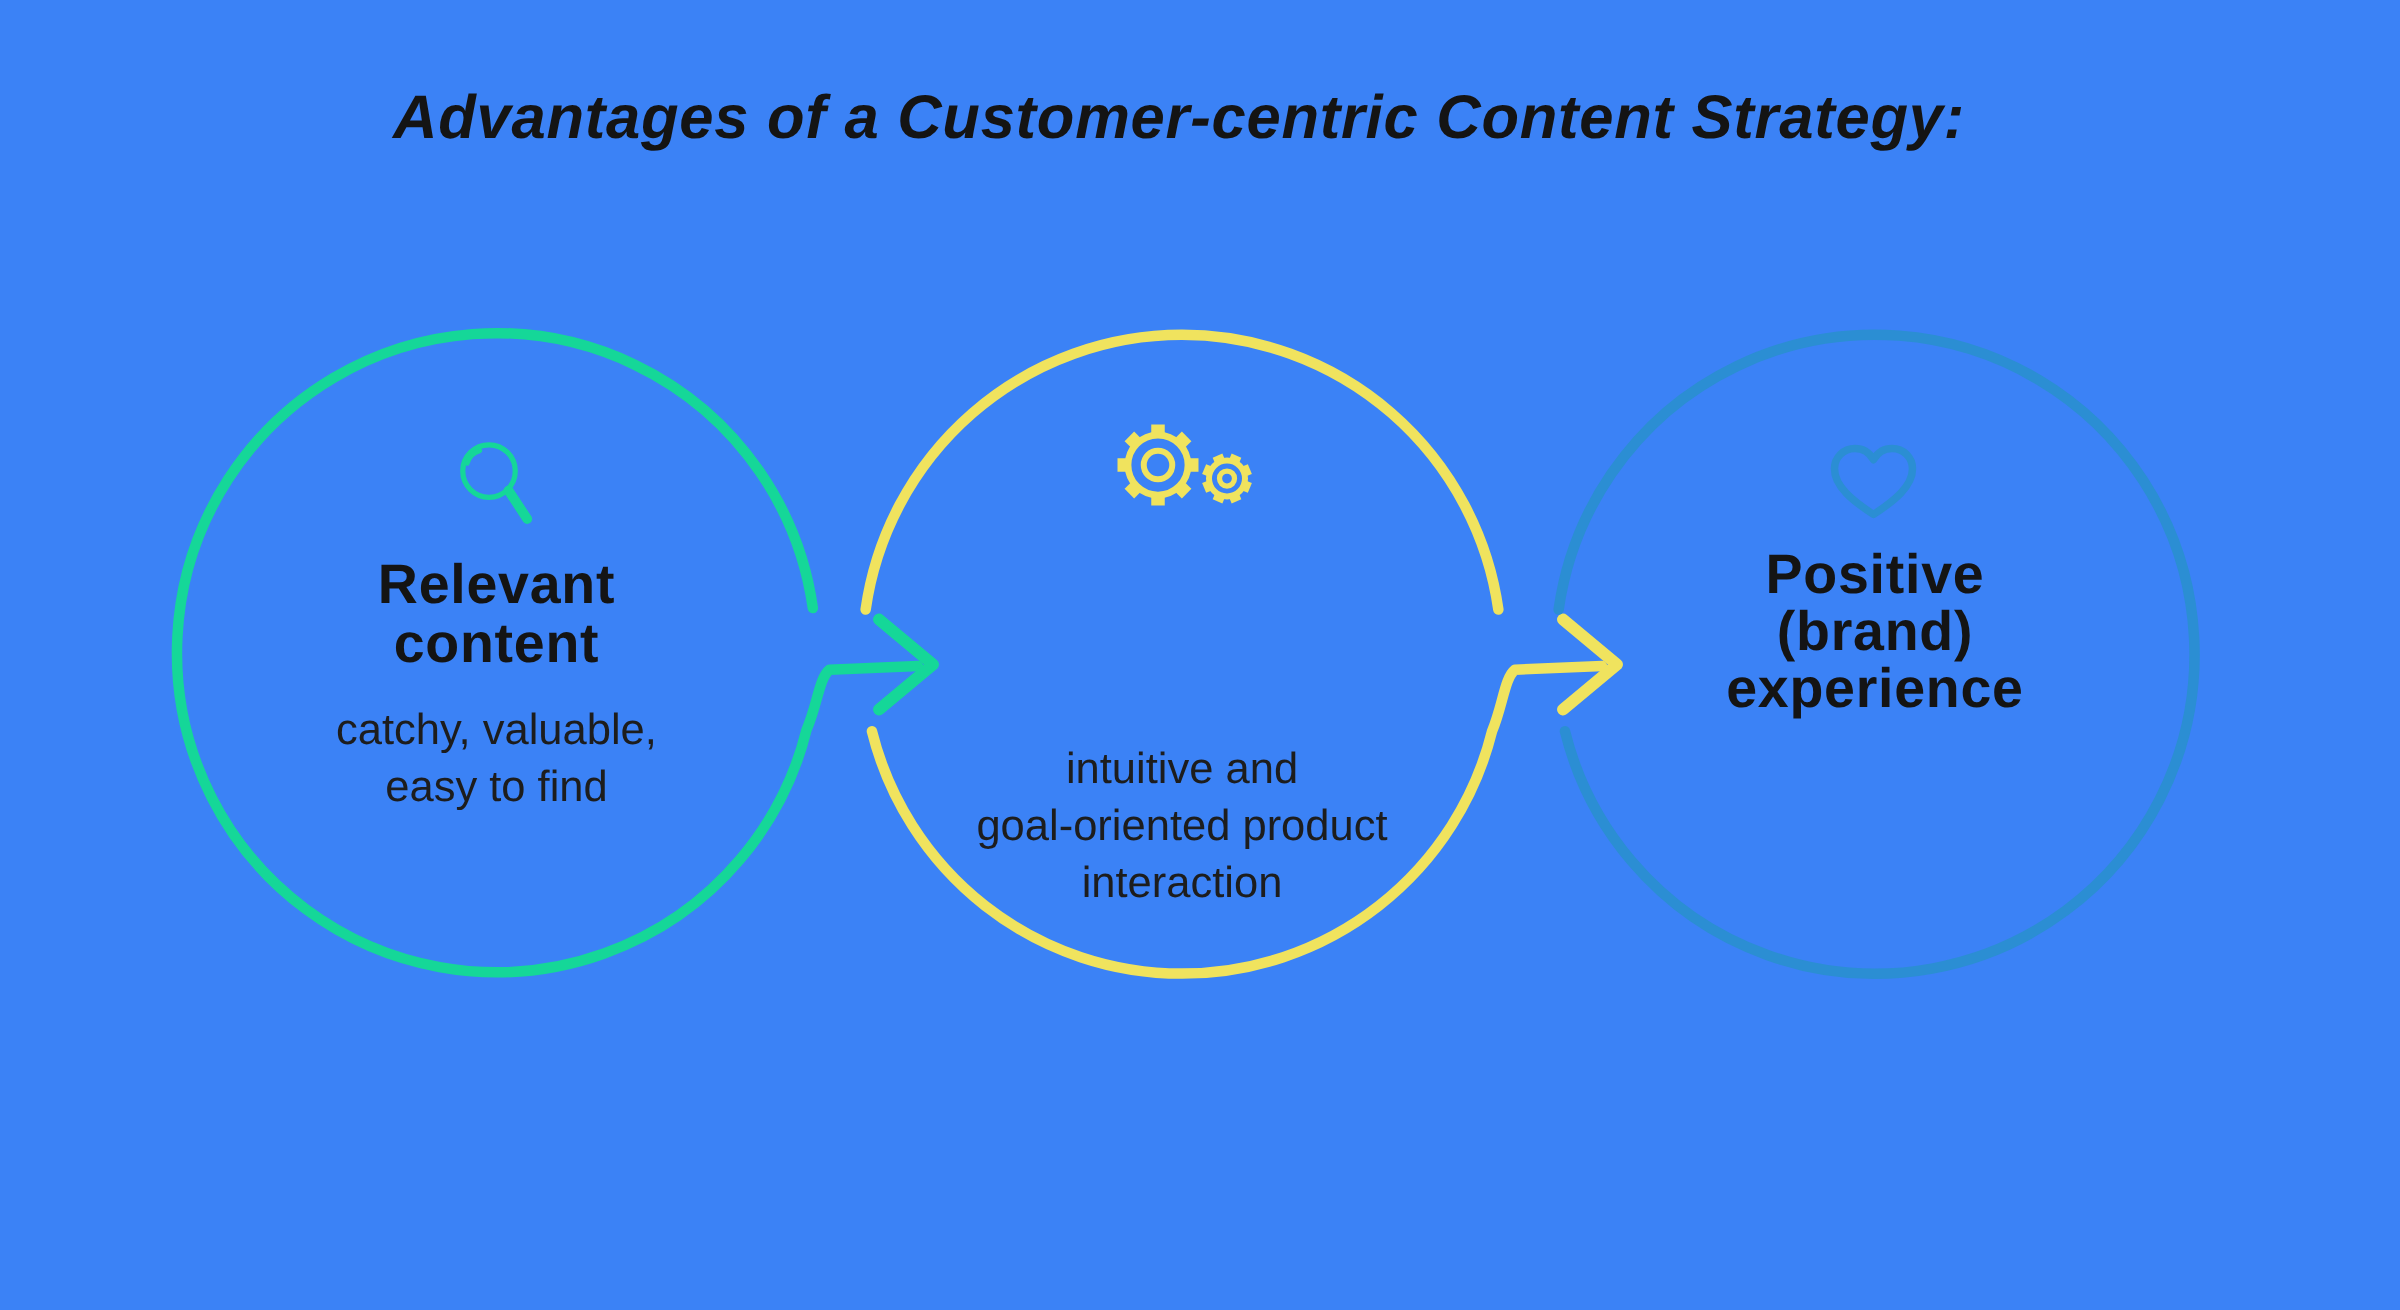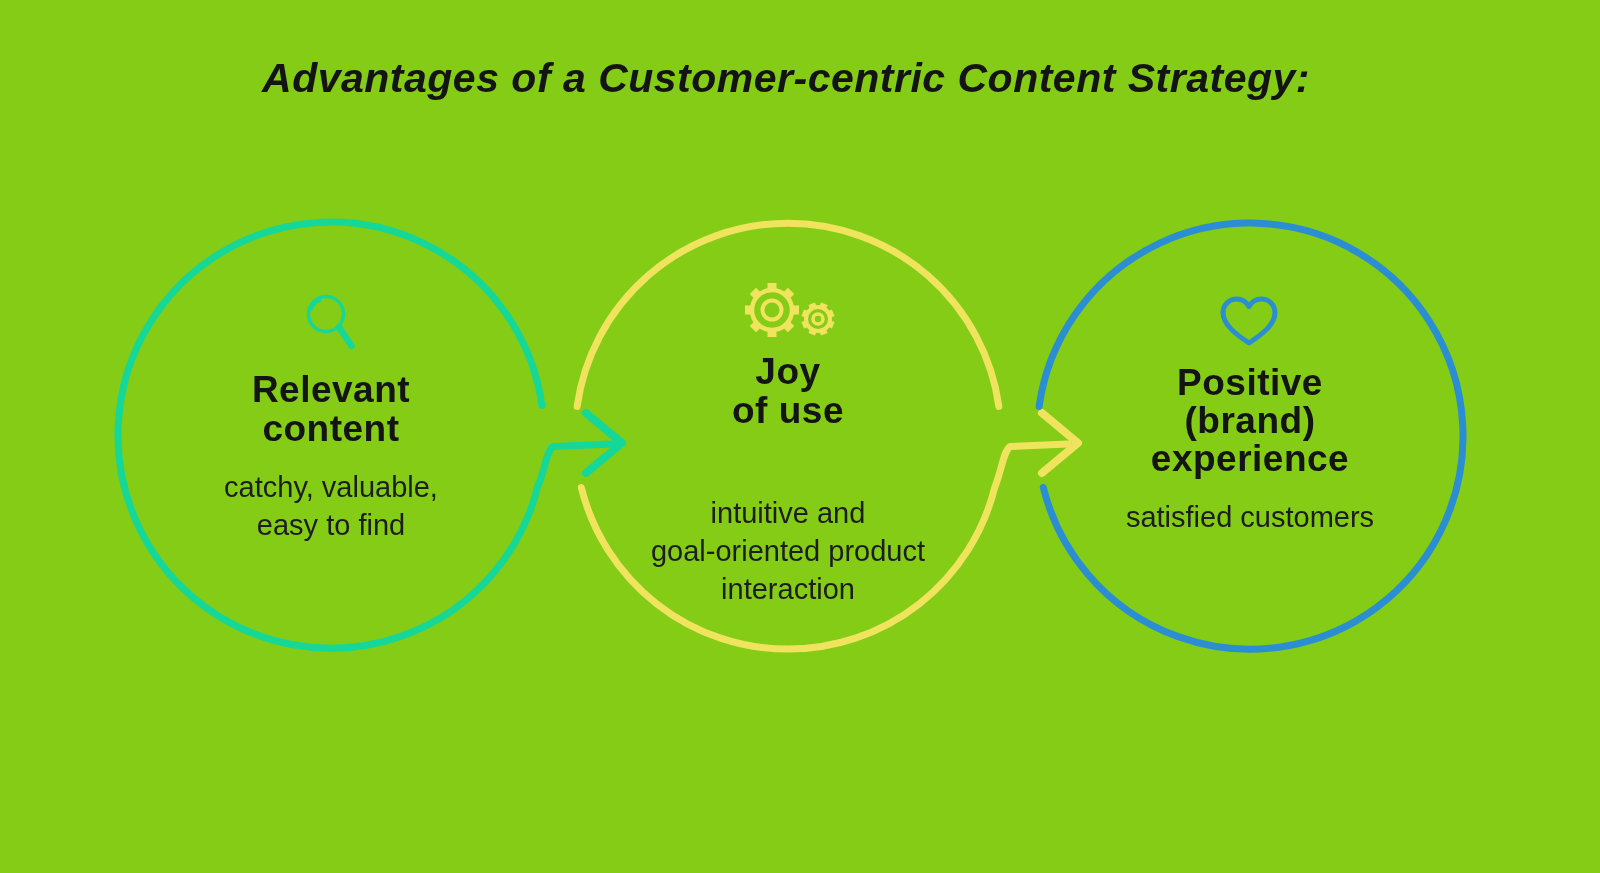--- a/index.html
+++ b/index.html
@@ -4,21 +4,21 @@
 <style>
   html, body {
     margin: 0;
     padding: 0;
     background: #ffffff;
   }
   .canvas {
     position: relative;
     width: 1600px;
     height: 873px;
-    background: #84cc16;
+    background: #3b82f6;
     overflow: hidden;
     font-family: "Liberation Sans", sans-serif;
   }
   .title {
     position: absolute;
     top: 56px;
     left: 0;
     width: 1572px;
     margin: 0;
     text-align: center;
@@ -113,24 +113,21 @@
       <path stroke-width="7" d="M1039.1 406.4 A213 213 0 1 1 1043.3 487.5"></path>
       <path stroke-width="5" d="M1249 343 C1235.5 334 1223 324.5 1223 312.5 C1223 305 1229 299 1236.5 299 C1242 299 1246.5 302 1249 306.5 C1251.5 302 1256 299 1261.5 299 C1269 299 1275 305 1275 312.5 C1275 324.5 1262.5 334 1249 343 Z"></path>
     </g>
   </svg>
 
   <div class="stage-heading" style="left:111px; top:370px;">Relevant
 content</div>
   <div class="stage-desc" style="left:111px; top:468px;">catchy, valuable,
 easy to find</div>
 
-  <div class="stage-heading" style="left:568px; top:352px;">Joy
-of use</div>
   <div class="stage-desc" style="left:568px; top:446px;margin-top:48px;">intuitive and
 goal-oriented product
 interaction</div>
 
   <div class="stage-heading" style="left:1030px; top:364px; line-height:38px;">Positive
 (brand)
 experience</div>
-  <div class="stage-desc" style="left:1030px; top:498px;">satisfied customers</div>
 
 </div>
 
 </body></html>

